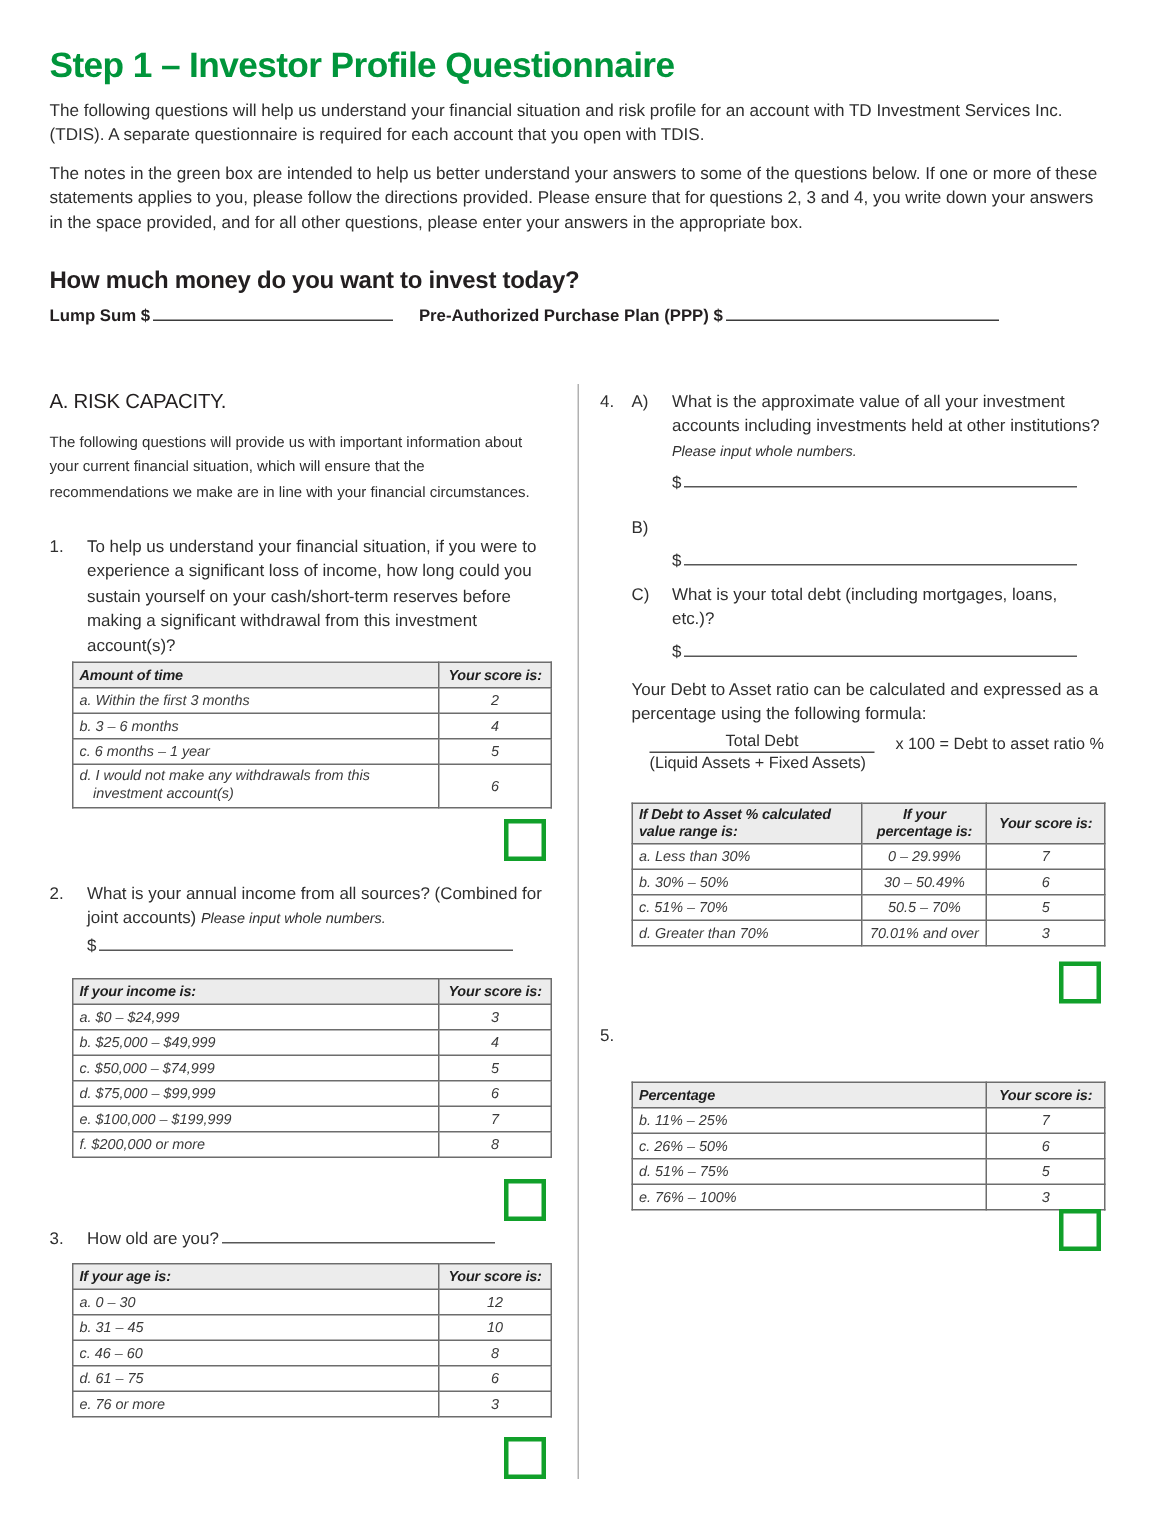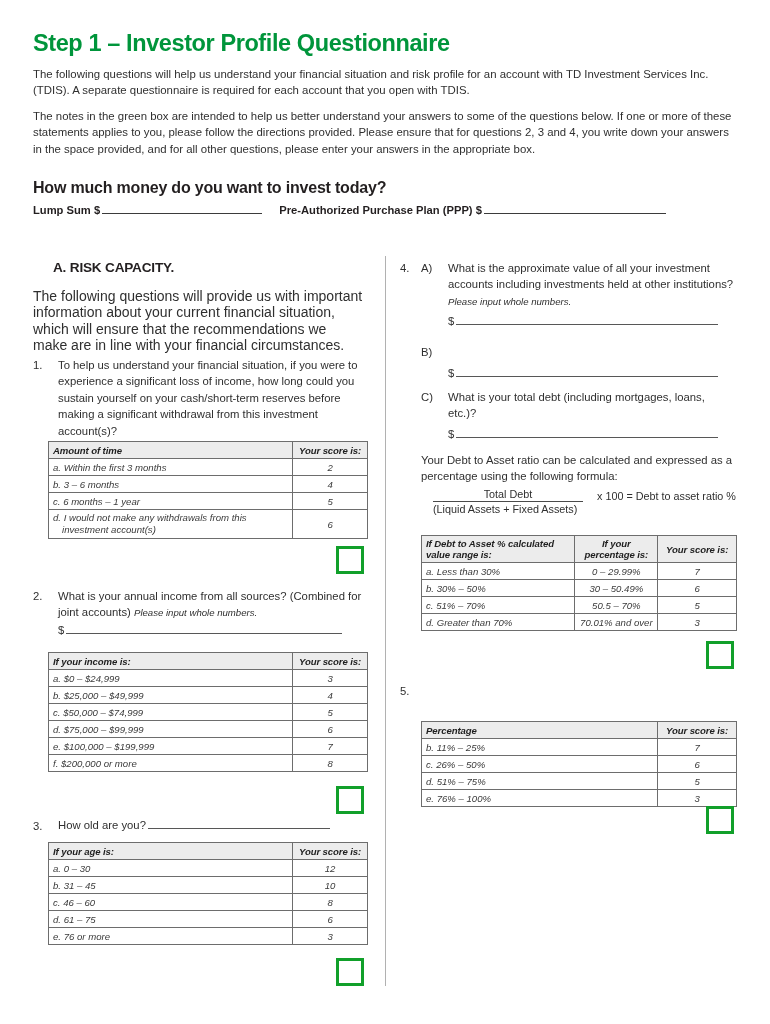--- a/index.html
+++ b/index.html
@@ -71,27 +71,26 @@
     position: absolute;
     left: 385px; top: 256px;
     width: 1px; height: 730px;
     background: #b1b1b1;
   }
 
   
   .sec-head {
     position: absolute;
     font-size: 13.6px;
-    font-weight: bold;
+    font-weight: normal;
     letter-spacing: -0.2px;
-    margin-left: 20px;
   }
   .body-text {
     position: absolute;
-    font-size: 14px;
+    font-size: 10px;
     line-height: 16.4px;
     color: #2f2f2f;
   }
   .qnum {
     position: absolute;
     font-size: 11.3px;
     line-height: 16.4px;
     color: #2f2f2f;
   }
   .qtext {

